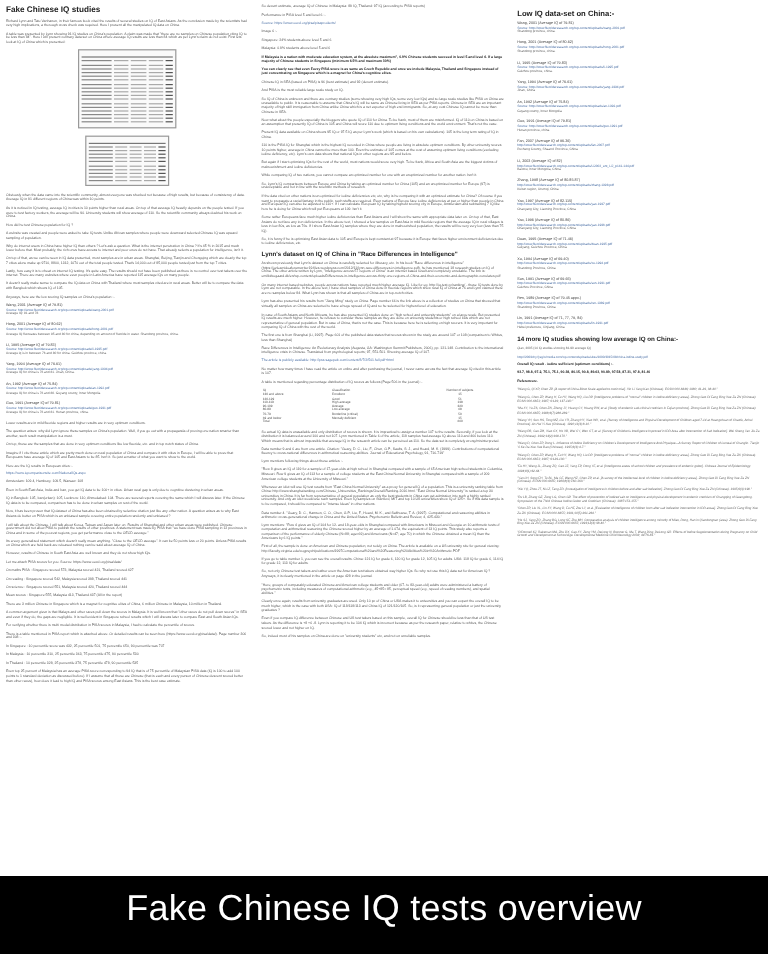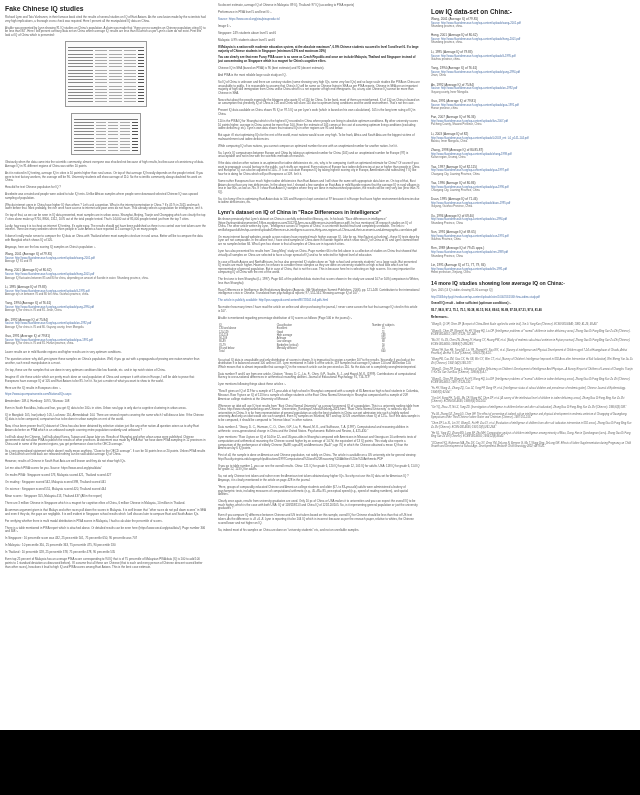--- a/index.html
+++ b/index.html
@@ -511,13 +511,16 @@
       <div class="ref">"Fu HY, Wang JL, Zhang ZQ, Cao JZ, Yang FP, Dong YF, et al. [Intelligence status of school children and prevalence of endemic goiter]. Chinese Journal of Epidemiology. 1994;8(1):62-64."</div>
       <div class="ref">"Yan LH, Song FH, Tu BL, Ma CF, Wang HZ, Chen ZP, et al. [A survey of the intellectual level of children in iodine deficiency areas]. Zhong Guo Di Fang Bing Xue Za Zhi (Chinese). ECSN:000-6655; 1989;8(3):160-163."</div>
       <div class="ref">"Xie YQ, Zhou JT, Ni LZ, Tang ZD. [Investigation of intelligence in children before and after salt iodization]. Zhong Guo Di Fang Bing Xue Za Zhi (Chinese). 1995;6(3):198."</div>
       <div class="ref">"Pu LB, Zhang GZ, Zeng LG, Chen GP. The effect of prevention of iodized salt on intelligence and physical development in endemic cretinism of Changqing of Guangdong. Symposium of the Third Chinese Iodine Goiter and Cretinism (Chinese). 1987:151-155."</div>
       <div class="ref">"Chen ZP, Liu XL, Lin XY, Wang D, Fu HF, Zou LY, et al. [Evaluation of intelligence of children born after salt iodization intervention in IDD areas]. Zhong Guo Di Fang Bing Xue Za Zhi (Chinese). ECSN:000-6655; 1991;10(5):261-264."</div>
       <div class="ref">"He SJ, Yang ZQ, Zhang BG, Long SF, Zhu MH. Comparative analysis of children intelligence among minority of Miao, Dong, Han in Qiandongnan (area). Zhong Guo Di Fang Bing Xue Za Zhi (Chinese). ECSN:000-6655; 1993;12(4):38-40."</div>
       <div class="ref">"O'Donnell KJ, Rakeman MA, Zhu DX, Cao XY, Zeng YM, DeLong N, Brenner G, Ma T, Wang Ding, DeLong GR. Effects of Iodine Supplementation during Pregnancy on Child Growth and Development at School Age. Developmental Medicine Child Neurology 2002; 44:76-81."</div>
     </div>
   </div>
 
+  <div class="banner">
+    <div class="caption">Fake Chinese IQ tests overview</div>
+  </div>
 </div>
 
 </body></html>

